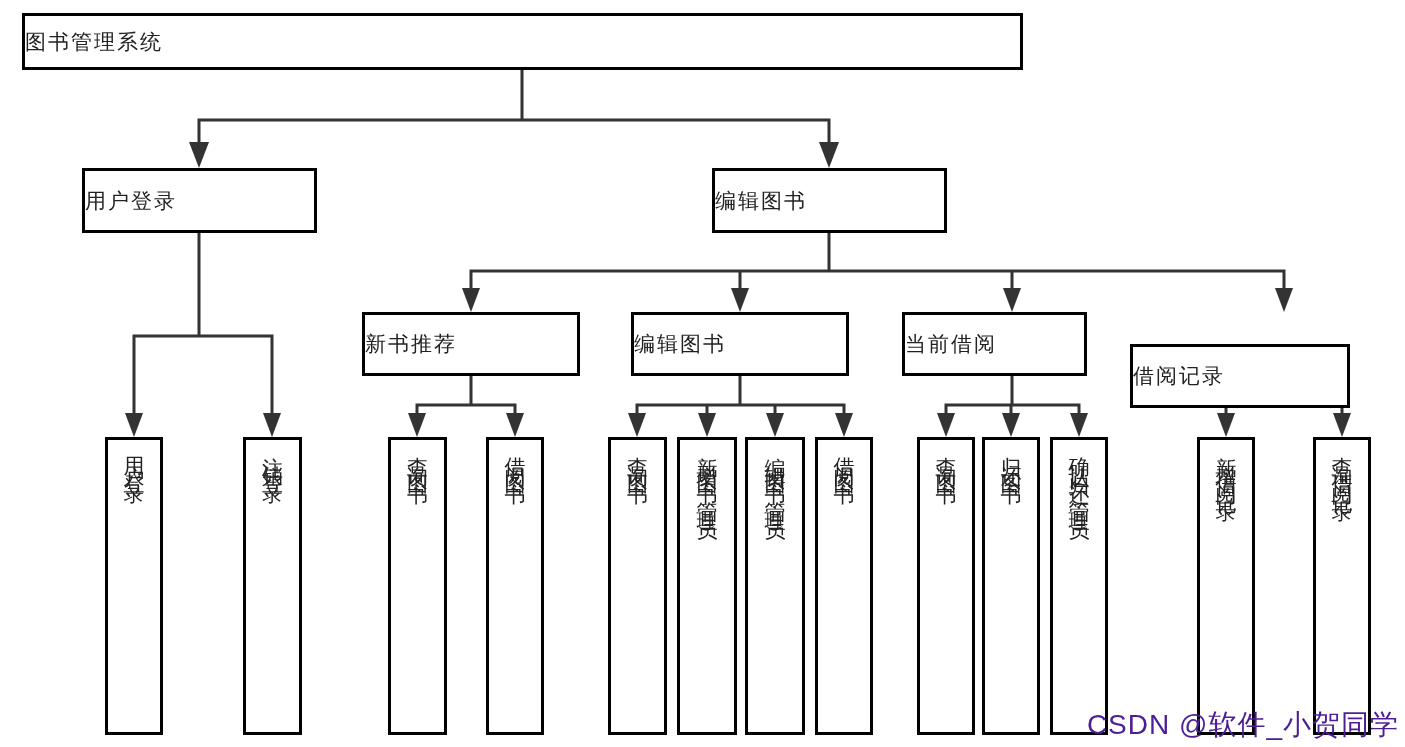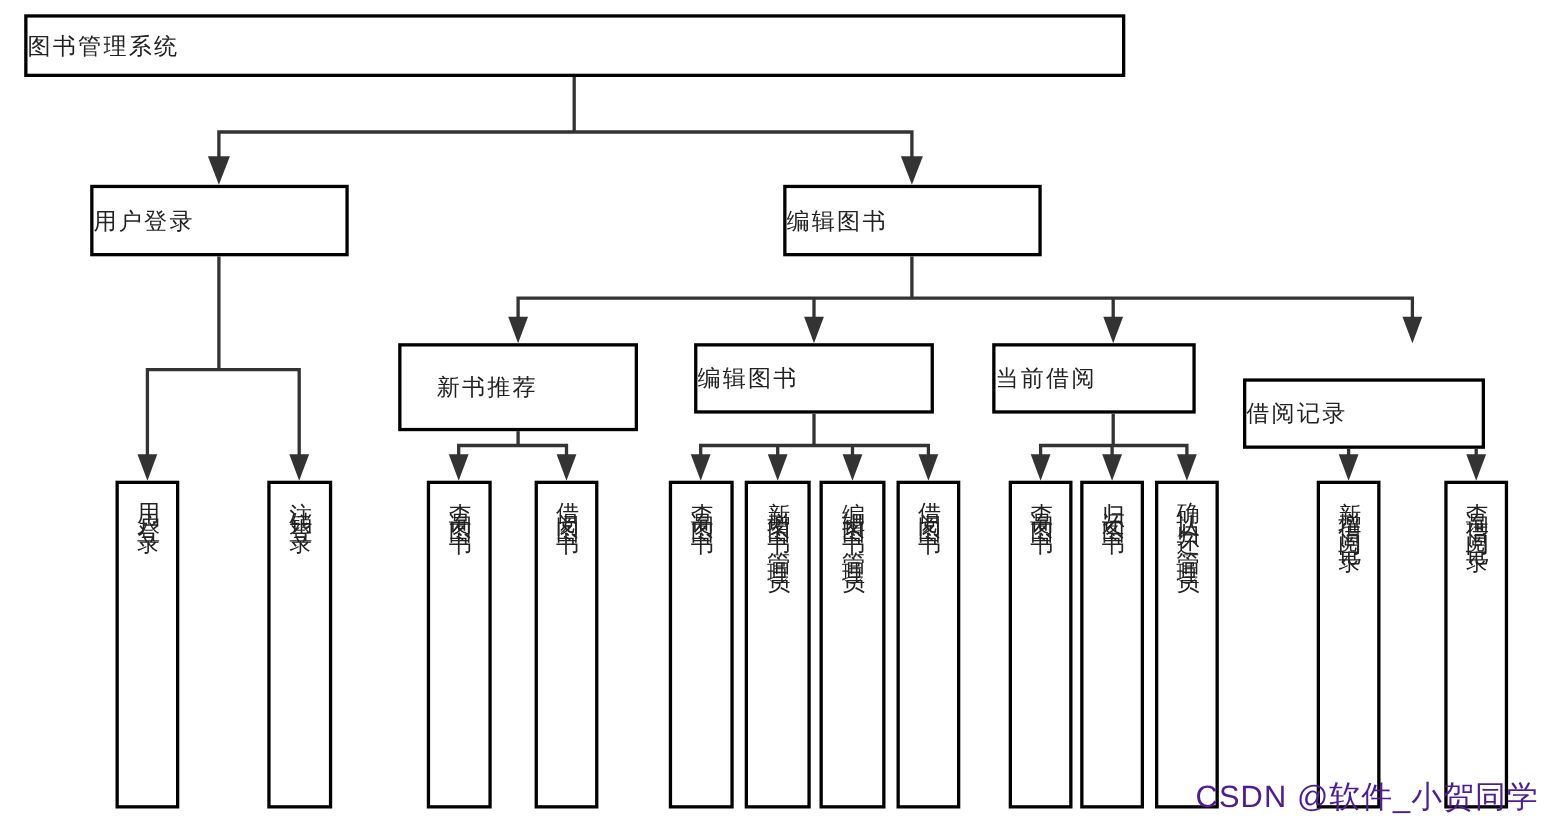--- a/index.html
+++ b/index.html
@@ -40,21 +40,21 @@
     letter-spacing: 9px;
     top: 437px;
     height: 298px;
   }
   
   .b-root      { left: 22px;   top: 13px;  width: 1001px; height: 57px; }
   
   .b-login     { left: 82px;   top: 168px; width: 235px;  height: 65px; }
   .b-mgmt      { left: 712px;  top: 168px; width: 235px;  height: 65px; }
   
-  .b-rec       { left: 362px;  top: 312px; width: 218px;  height: 80px; padding-left: 32px; }
+  .b-rec       { left: 362px;  top: 312px; width: 218px;  height: 64px; }
   .b-bor       { left: 631px;  top: 312px; width: 218px;  height: 64px; }
   .b-cur       { left: 902px;  top: 312px; width: 185px;  height: 64px; }
   .b-rco       { left: 1130px; top: 312px; width: 220px;  height: 64px; margin-top: 32px; }
   
   .b-login-1   { left: 105px;  width: 58px; }
   .b-login-2   { left: 243px;  width: 59px; }
   .b-rec-1     { left: 388px;  width: 59px; }
   .b-rec-2     { left: 486px;  width: 58px; }
   .b-bor-1     { left: 608px;  width: 59px; }
   .b-bor-2     { left: 677px;  width: 60px; }

